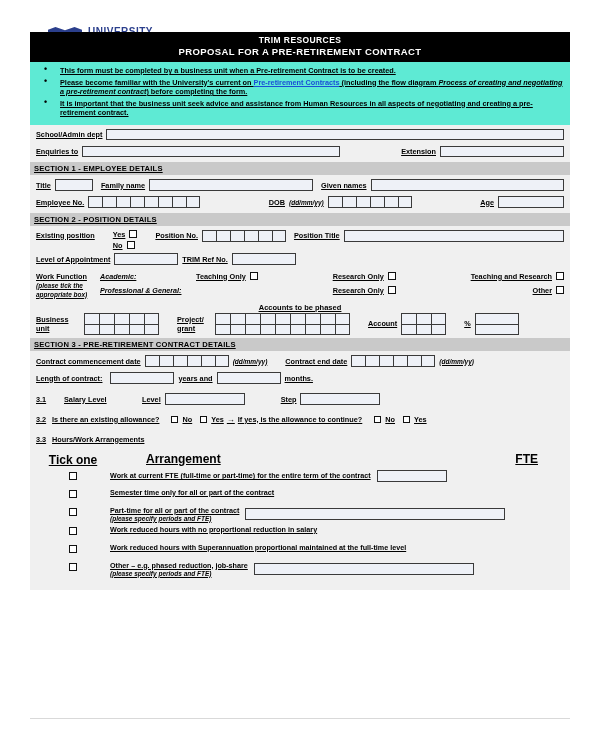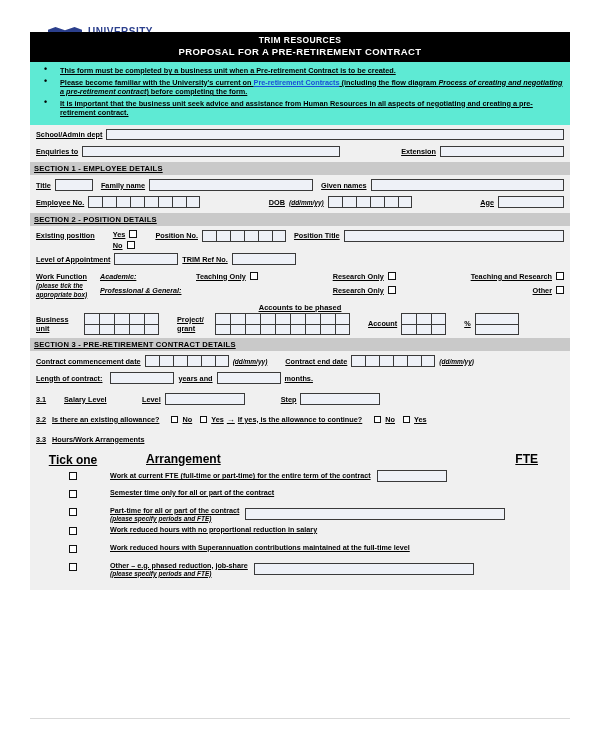--- a/index.html
+++ b/index.html
@@ -546,21 +546,21 @@
                 <span class="arr-txt">Work reduced hours with no proportional reduction in salary</span>
               </span>
             </span>
           </div>
           <div class="arr-row">
             <span class="tickcol">
               <span class="cb lg"></span>
             </span>
             <span class="arrcol">
               <span style="display: flex; flex-direction: column;">
-                <span class="arr-txt">Work reduced hours with Superannuation contributions maintained at the full-time level</span>
+                <span class="arr-txt">Work reduced hours with Superannuation proportional maintained at the full-time level</span>
               </span>
             </span>
           </div>
           <div class="arr-row">
             <span class="tickcol">
               <span class="cb lg"></span>
             </span>
             <span class="arrcol">
               <span style="display: flex; flex-direction: column;">
                 <span class="arr-txt">Other – e.g. phased reduction, job-share</span>

